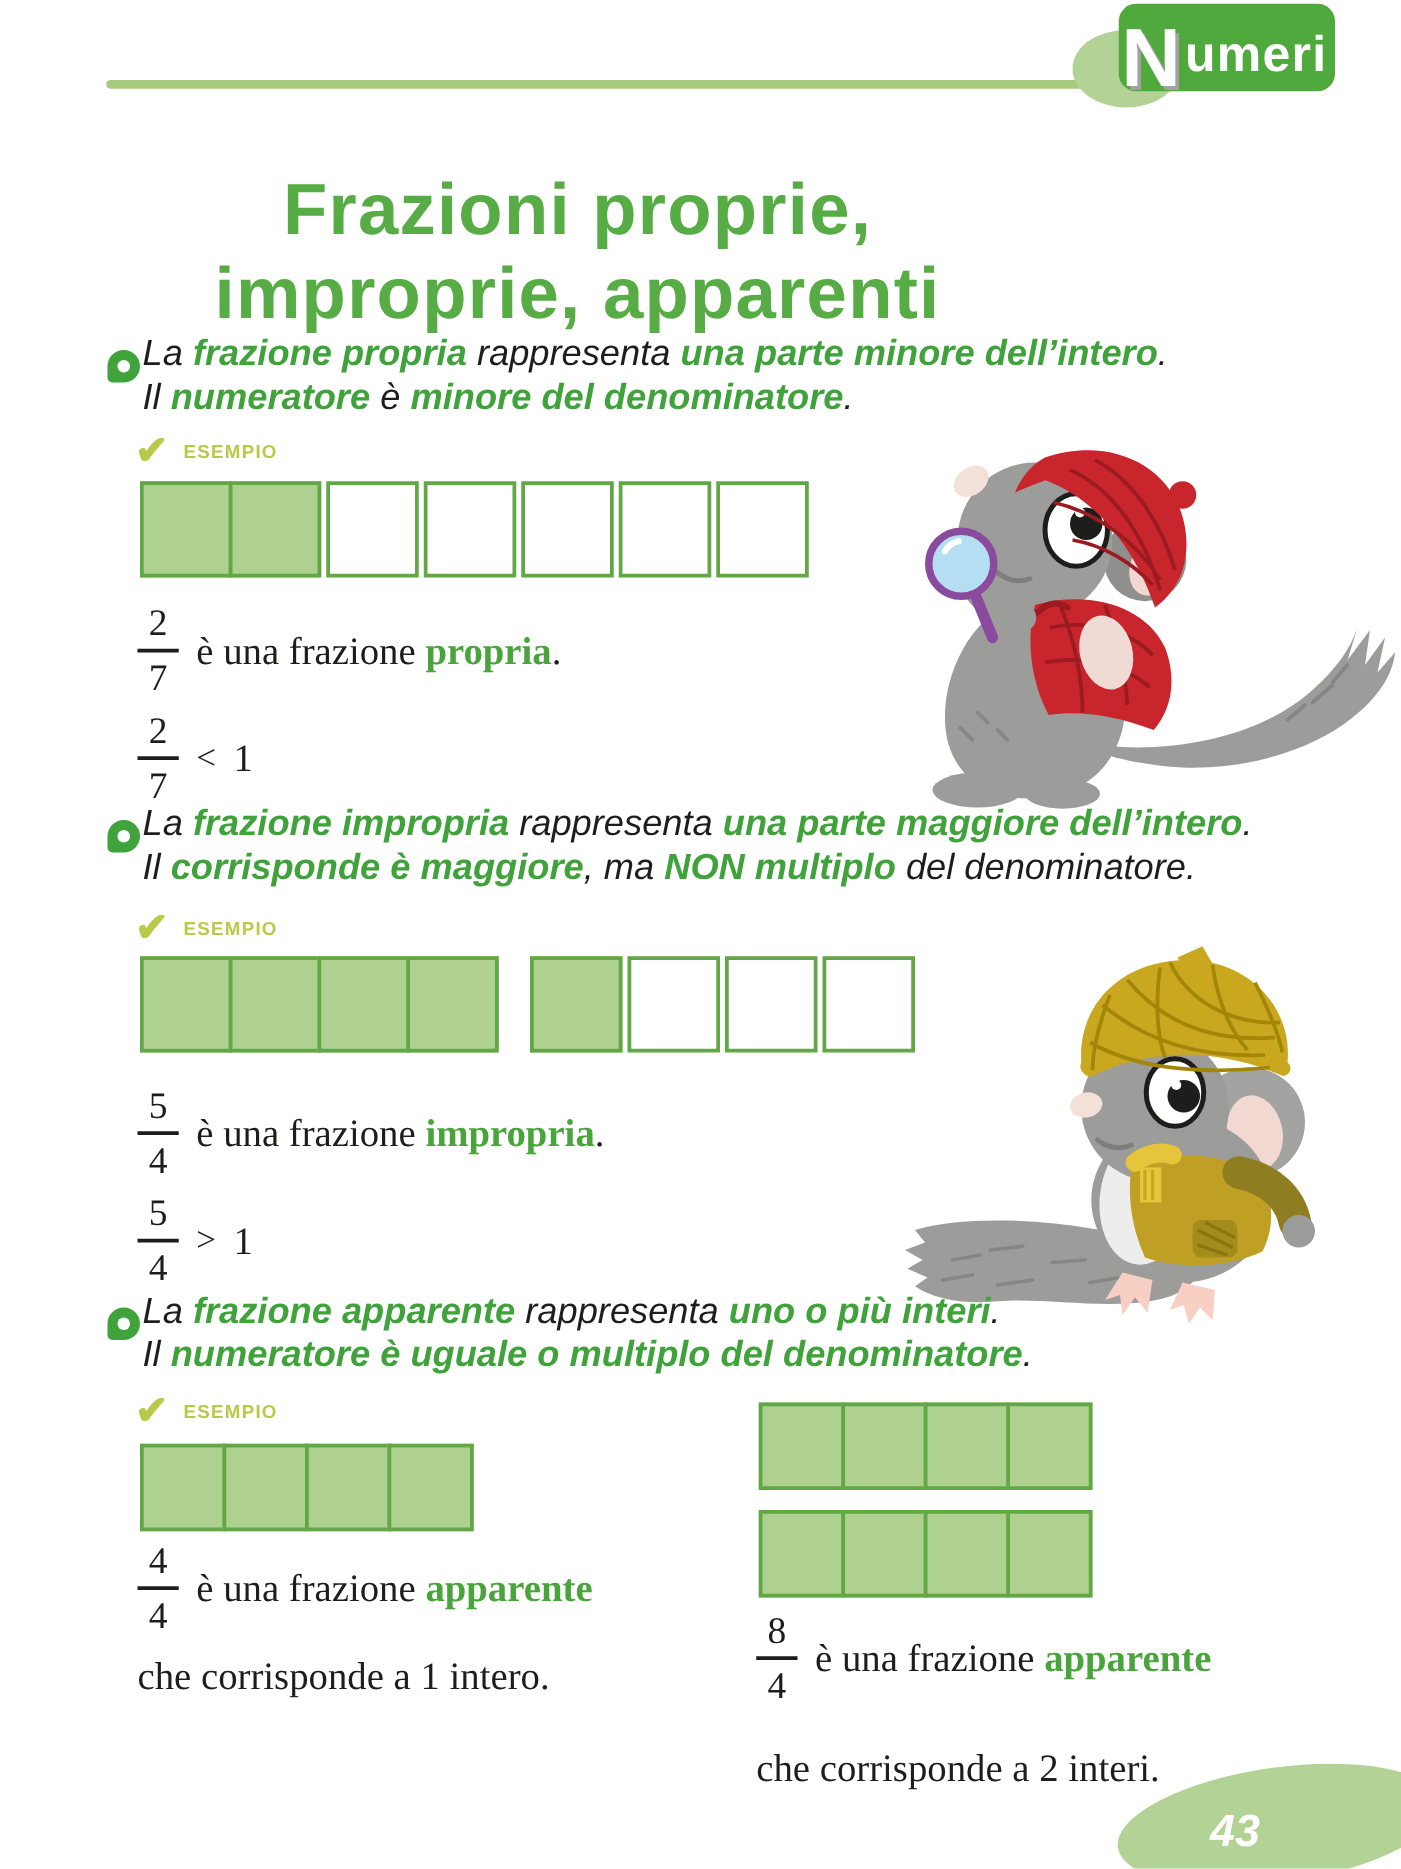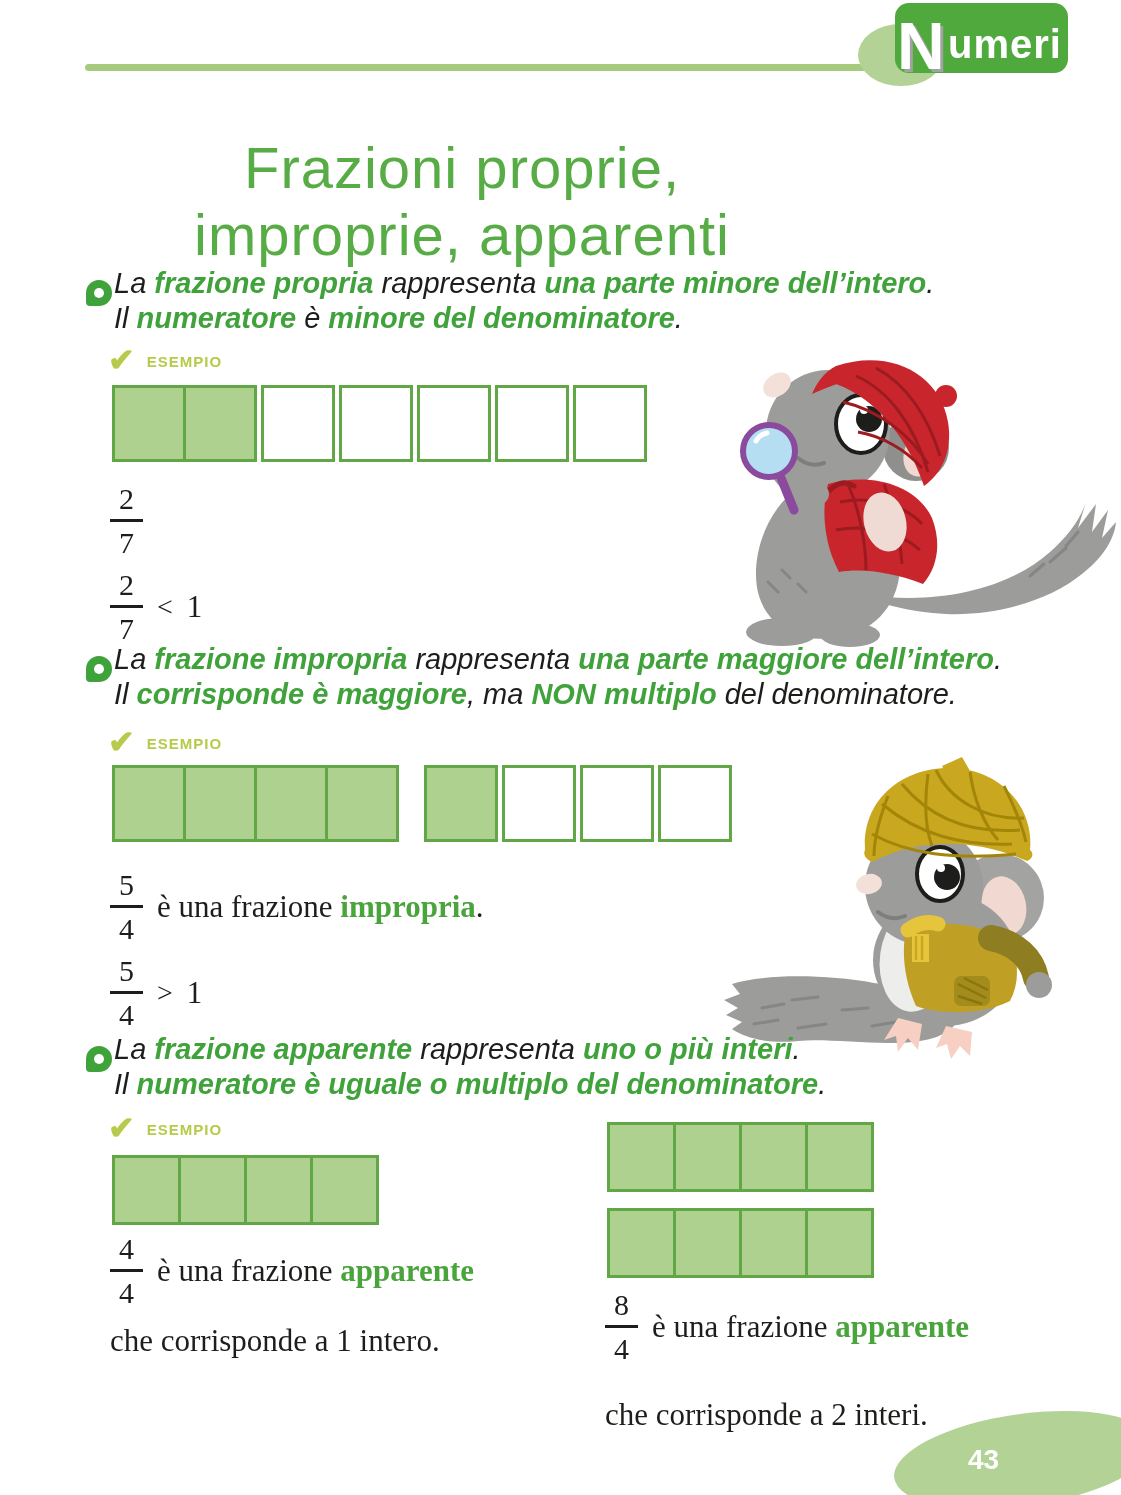--- a/index.html
+++ b/index.html
@@ -13,21 +13,21 @@
         background:#b3d295;z-index:2;}
   .tab-box{position:absolute;left:895px;top:3px;width:173px;height:70px;border-radius:14px;
         background:#4fa93c;z-index:3;}
   .tab-initial{position:absolute;left:897px;top:13px;z-index:4;color:#ffffff;font-weight:bold;
         font-size:66px;line-height:1;text-shadow:3px 3px 0 #a2a2a1;}
   .tab-rest{position:absolute;left:948px;top:24px;z-index:4;color:#ffffff;font-weight:bold;
         font-size:40px;line-height:1;letter-spacing:1px;}
 
   
   .title-line{position:absolute;left:0;width:924px;text-align:center;color:#57ac45;
-        font-weight:normal;letter-spacing:1px;font-size:58px;line-height:1;z-index:1;}
+        font-weight:bold;letter-spacing:1px;font-size:58px;line-height:1;z-index:1;}
 
   
   .bullet{position:absolute;width:26px;height:26px;background:#3fa23a;
         border-radius:50% 50% 50% 15%;z-index:2;}
   .bullet::after{content:"";position:absolute;left:8px;top:8px;width:10px;height:10px;
         border-radius:50%;background:#ffffff;}
   .intro{position:absolute;left:114px;margin:0;font-size:29px;line-height:35px;color:#1d1d1b;z-index:2;}
   .intro .line{display:block;font-style:italic;}
   .g{color:#3fa23a;font-weight:bold;}
 
@@ -51,21 +51,21 @@
   .frac{display:inline-flex;flex-direction:column;align-items:center;line-height:1;font-size:30px;}
   .frac .num{padding:0 9px 5px 9px;}
   .frac .den{border-top:3px solid #1d1d1b;padding:6px 9px 0 9px;}
   .kw{color:#4aa43c;font-weight:bold;}
   .op{font-size:28px;}
   .note{position:absolute;font-family:"Liberation Serif",serif;font-size:31px;color:#1d1d1b;z-index:2;}
 
   
   .badge{position:absolute;left:893px;top:1414px;width:260px;height:92px;border-radius:50%;
         background:#b3d295;transform:rotate(-8deg);z-index:1;}
-  .pageno{position:absolute;left:968px;top:1444px;color:#ffffff;font-weight:bold;font-size:28px;z-index:2;}
+  .pageno{position:absolute;left:968px;top:1444px;color:#ffffff;font-weight:bold;font-size:36px;z-index:2;font-style:italic;}
 
   .mouse{position:absolute;z-index:1;}
 </style>
 </head>
 <body>
 
 <div class="page">
 
   <div class="rule"></div>
   <div class="tab-ellipse"></div>
@@ -93,20 +93,21 @@
       <div class="cell sep"></div>
       <div class="cell sep"></div>
       <div class="cell sep"></div>
     </div>
 
   <div class="exline" style="left:110px;top:484px">
     <span class="frac">
       <span class="num">2</span>
       <span class="den">7</span>
     </span>
+    <span><span>è una frazione</span> <span class="kw">propria</span><span>.</span></span>
   </div>
   <div class="exline" style="left:110px;top:570px">
     <span class="frac">
       <span class="num">2</span>
       <span class="den">7</span>
     </span>
     <span class="op">&lt;</span>
     <span>1</span>
   </div>
 

